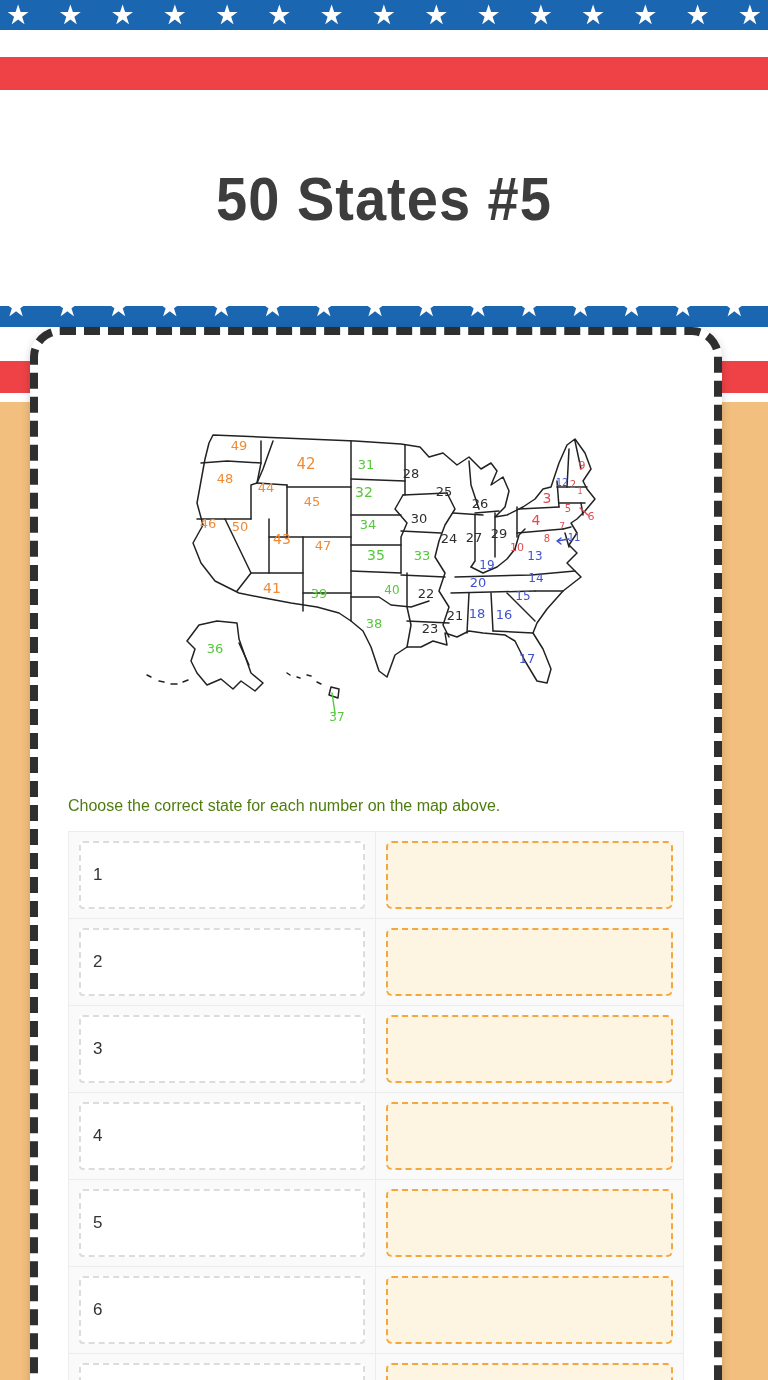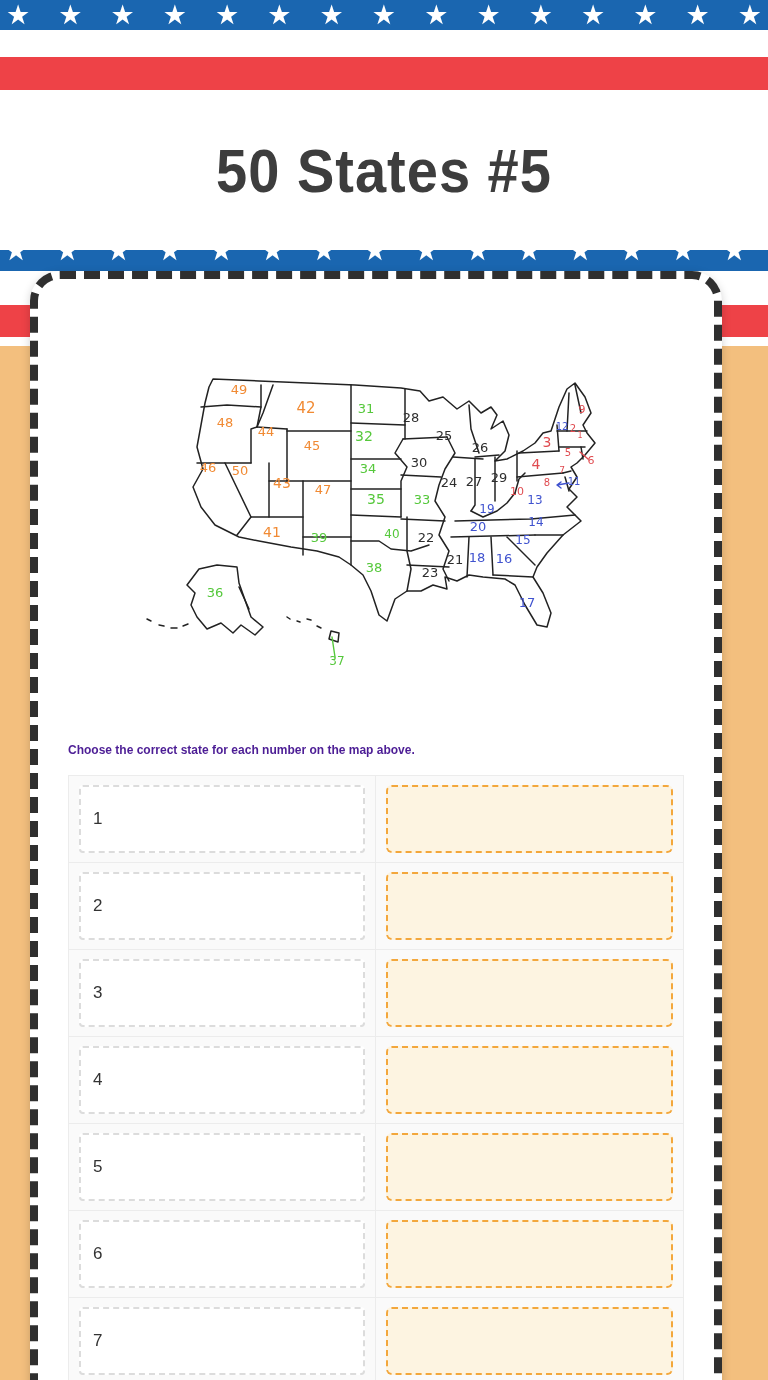--- a/index.html
+++ b/index.html
@@ -8,21 +8,21 @@
     font-family:"Liberation Sans",sans-serif;position:relative;
   }
   
   .star-bar{
     height:30px;background:#1a66b0;display:flex;justify-content:space-between;
     align-items:center;padding:0 3px;overflow:hidden;
   }
   .star-bar span{color:#fff;font-size:27px;line-height:30px;width:30px;text-align:center;}
   .gap-white{height:27px;background:#fff;}
   .stripe-red{height:33px;background:#ee4247;}
-  .title-wrap{height:160px;display:flex;align-items:center;justify-content:center;background:#fff;}
+  .title-wrap{height:216px;display:flex;align-items:center;justify-content:center;background:#fff;}
   h1.page-title{
     margin:0;font-size:56px;font-weight:700;color:#3d3d3d;letter-spacing:1px;
     transform:scaleY(1.08);font-family:"Liberation Sans",sans-serif;
   }
   
   .star-band{height:21px;background:#1a66b0;position:relative;overflow:hidden;}
   .star-band span{
     position:absolute;top:-13px;color:#fff;font-size:28px;line-height:28px;width:28px;text-align:center;
   }
   
@@ -33,21 +33,21 @@
     background:#f3bf7e;}
   
   .card{
     position:absolute;top:0;left:30px;width:676px;height:1180px;
     background:#fff;border:8px dashed #2f2f2f;border-radius:30px;
     box-shadow:0 3px 10px rgba(0,0,0,.18);
   }
   .map-stage{width:474px;height:314px;margin:90px auto 0 auto;position:relative;}
   .map-stage svg{display:block;}
   .prompt{
-    margin:56px 30px 0 30px;font-size:12px;color:#4c1d95;line-height:22px;font-weight:700;
+    margin:56px 30px 0 30px;font-size:16px;color:#4d7c0f;line-height:22px;font-weight:400;
   }
   .match-table{
     margin:14px 30px 0 30px;border:1px solid #ececec;background:#fafafa;
   }
   .match-row{display:flex;height:86px;border-bottom:1px solid #ececec;}
   .match-row:last-child{border-bottom:none;}
   .cell{box-sizing:border-box;width:50%;padding:9px 10px;}
   .cell.left{border-right:1px solid #ececec;}
   .num-card{
     box-sizing:border-box;height:100%;background:#fff;border:2px dashed #dcdcdc;border-radius:4px;

